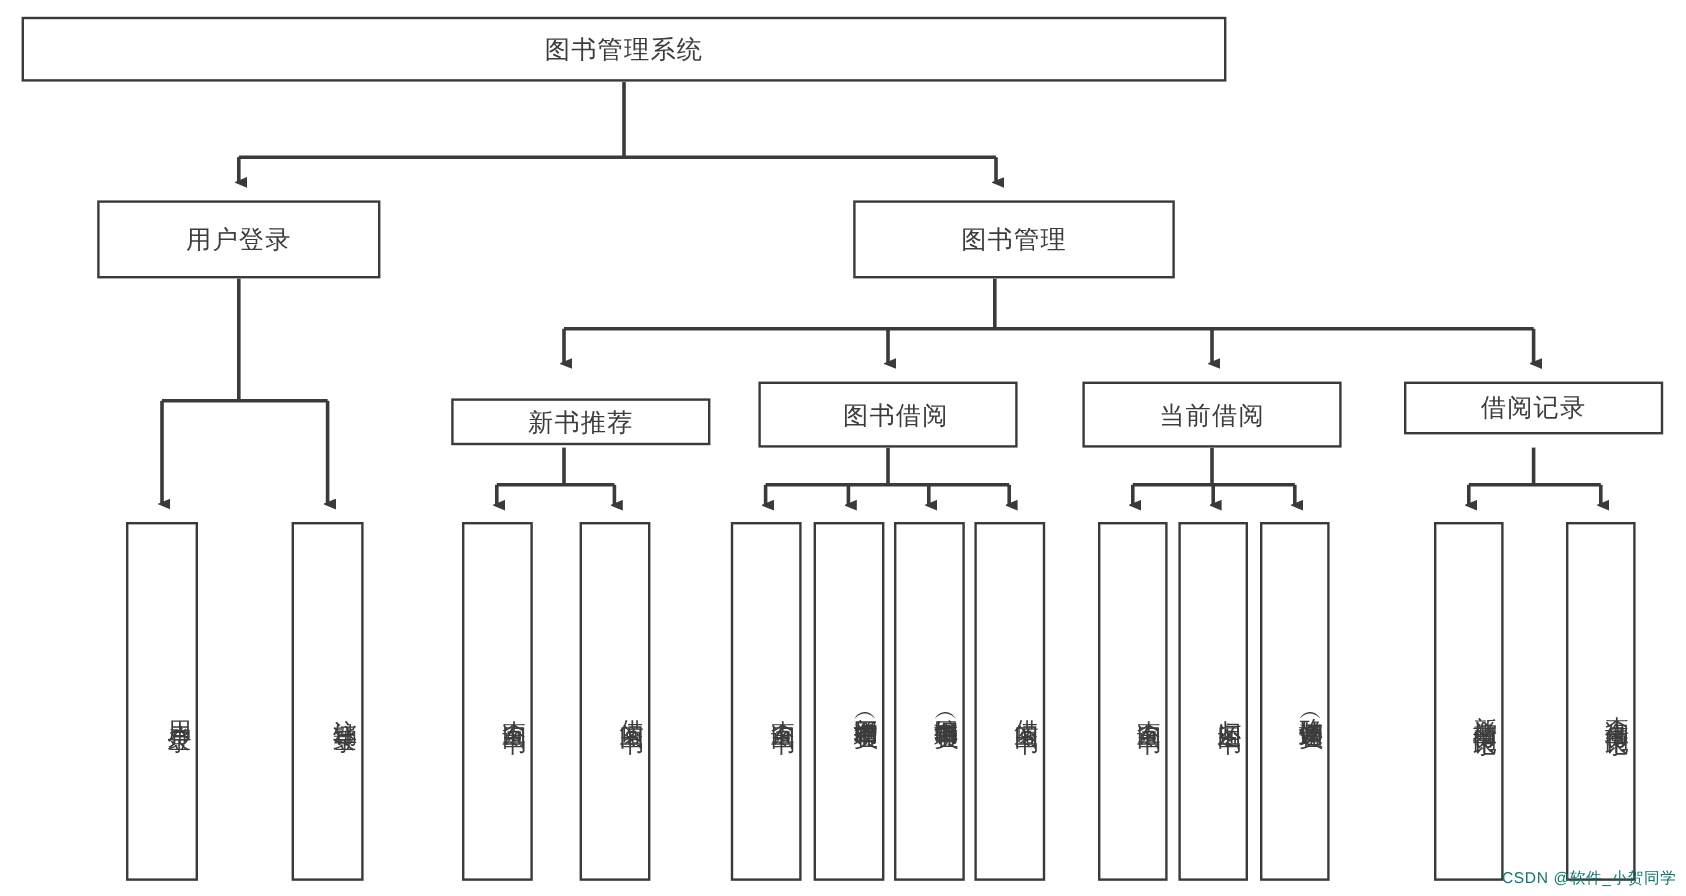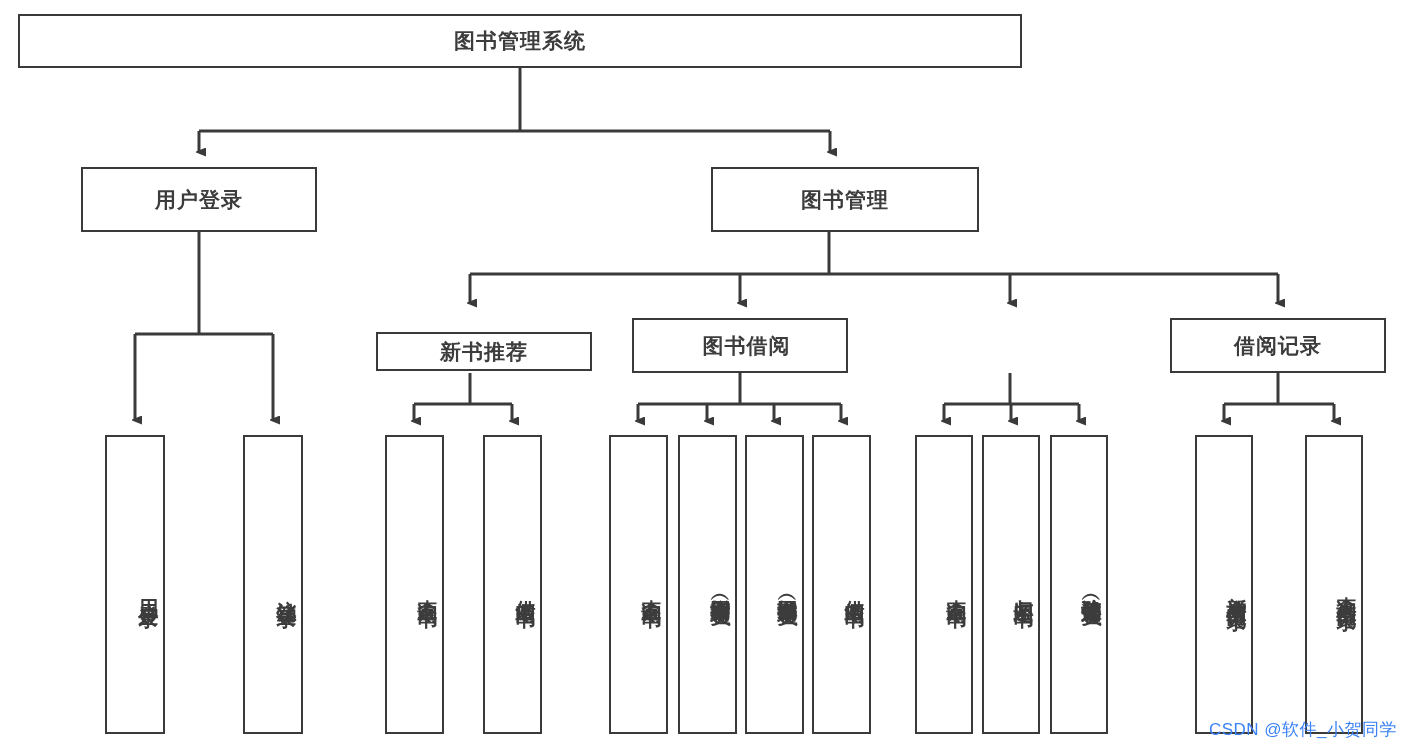--- a/index.html
+++ b/index.html
@@ -27,21 +27,20 @@
   }
   .node {
     position: absolute;
     box-sizing: border-box;
     border: 2px solid #3a3a3a;
     background: #ffffff;
     display: flex;
     align-items: center;
     justify-content: center;
     color: #3c3c3c;
-    font-weight: bold;
   }
   .node.horiz {
     font-size: 21px;
     letter-spacing: 1px;
   }
   .node.vert {
     writing-mode: vertical-rl;
     text-orientation: upright;
     font-size: 20px;
     letter-spacing: 3px;
@@ -54,22 +53,22 @@
     letter-spacing: 1px;
   }
   .node-label {
     display: block;
     white-space: nowrap;
   }
   #watermark {
     position: absolute;
     right: 8px;
     bottom: 6px;
-    font-size: 17px;
-    color: #3b82f6;
+    font-size: 13px;
+    color: #0f766e;
     white-space: nowrap;
     letter-spacing: 0.5px;
   }
 </style>
 </head>
 <body>
 
 <div id="diagram-root">
 
   <svg class="edges" viewBox="0 0 1405 747">
@@ -132,21 +131,24 @@
   <div class="node horiz" style="left:711px; top:167px; width:268px; height:65px;">
     <span class="node-label">图书管理</span>
   </div>
 
   <div class="node horiz" style="left:376px; top:318px; width:216px; height:39px;margin-top:14px;">
     <span class="node-label">新书推荐</span>
   </div>
   <div class="node horiz" style="left:632px; top:318px; width:216px; height:55px;padding-left:13px;">
     <span class="node-label">图书借阅</span>
   </div>
-  <div class="node horiz" style="left:1170px; top:318px; width:216px; height:55px;">
+  <div class="node horiz" style="left:902px; top:318px; width:216px; height:55px;">
+    <span class="node-label">当前借阅</span>
+  </div>
+  <div class="node horiz" style="left:1170px; top:318px; width:216px; height:44px;">
     <span class="node-label">借阅记录</span>
   </div>
 
   <div class="node vert" style="left:105px; top:435px; width:60px; height:299px;">
     <span class="node-label">用户登录</span>
   </div>
   <div class="node vert" style="left:243px; top:435px; width:60px; height:299px;">
     <span class="node-label">注销登录</span>
   </div>
 

